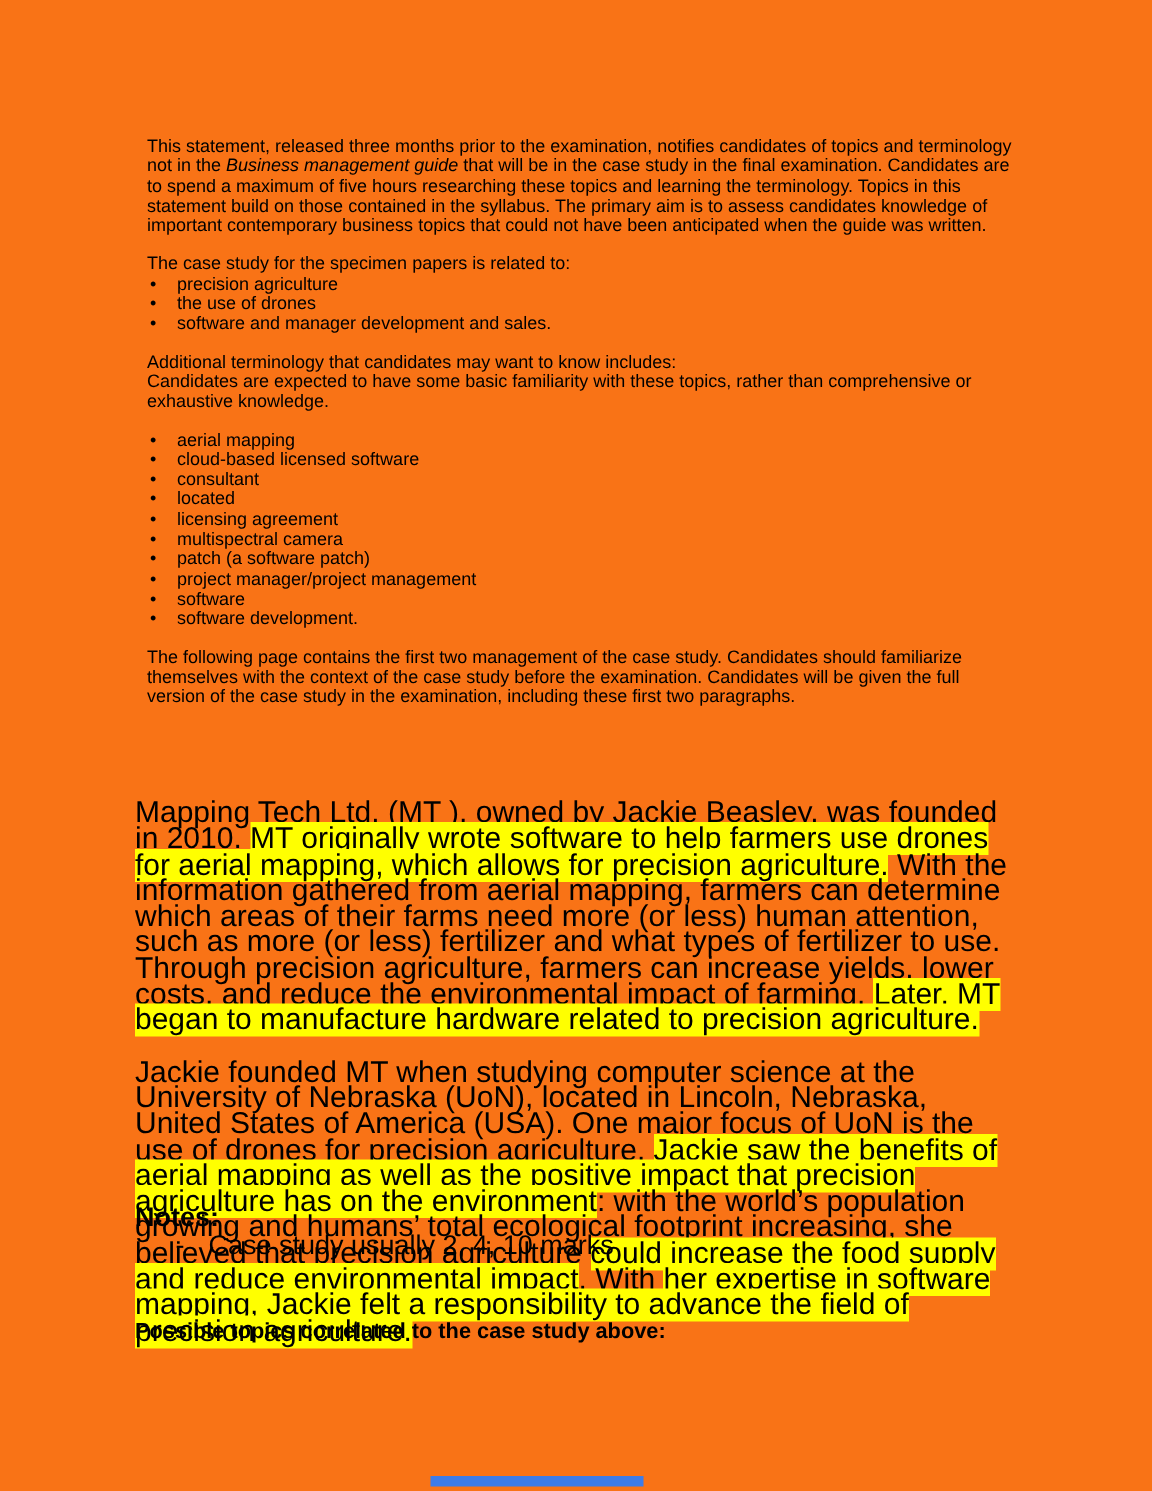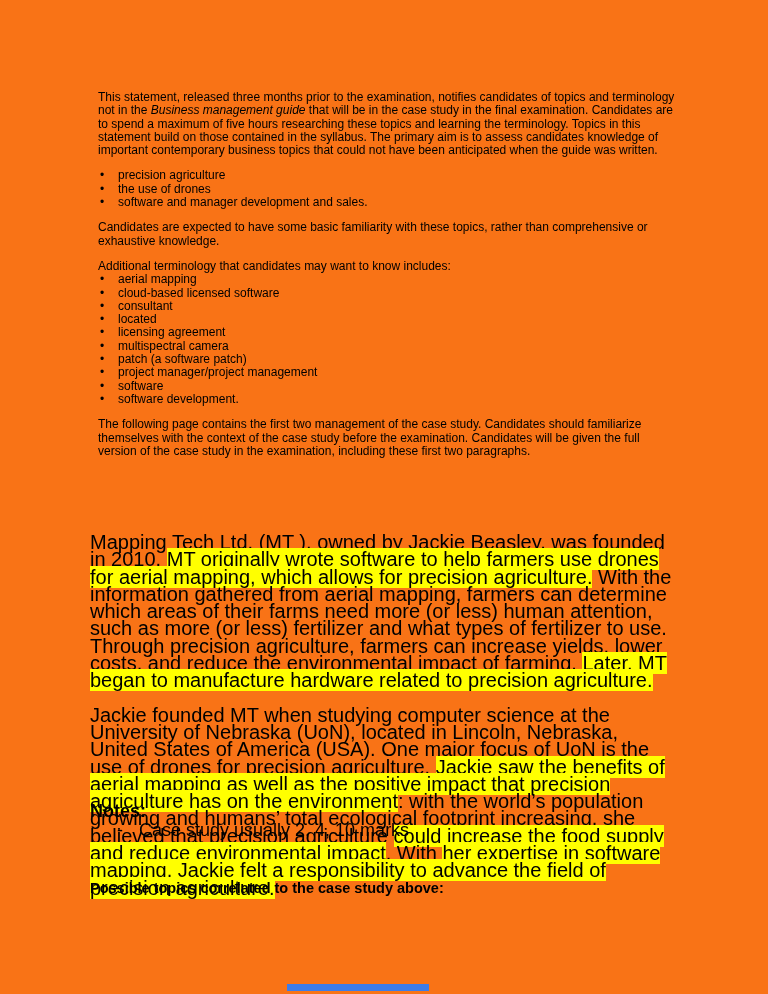--- a/index.html
+++ b/index.html
@@ -73,38 +73,39 @@
   }
 </style>
 </head>
 <body>
 
 <div class="page">
 
   <div class="intro">
     <p><span>This statement, released three months prior to the examination, notifies candidates of topics and terminology not in the </span><span class="it">Business management guide</span><span> that will be in the case study in the final examination. Candidates are to spend a maximum of five hours researching these topics and learning the terminology. Topics in this statement build on those contained in the syllabus. The primary aim is to assess candidates knowledge of important contemporary business topics that could not have been anticipated when the guide was written.</span></p>
 
+    <p style="margin-bottom:0;">The case study for the specimen papers is related to:</p>
     <div class="list">
         <div class="brow">
           <span class="bullet">•</span>
           <span>precision agriculture</span>
         </div>
         <div class="brow">
           <span class="bullet">•</span>
           <span>the use of drones</span>
         </div>
         <div class="brow">
           <span class="bullet">•</span>
           <span>software and manager development and sales.</span>
         </div>
       </div>
 
+    <p style="margin-bottom:0;">Additional terminology that candidates may want to know includes:</p>
+
     <p>Candidates are expected to have some basic familiarity with these topics, rather than comprehensive or exhaustive knowledge.</p>
-
-    <p style="margin-bottom:0;">Additional terminology that candidates may want to know includes:</p>
     <div class="list">
         <div class="brow">
           <span class="bullet">•</span>
           <span>aerial mapping</span>
         </div>
         <div class="brow">
           <span class="bullet">•</span>
           <span>cloud-based licensed software</span>
         </div>
         <div class="brow">

